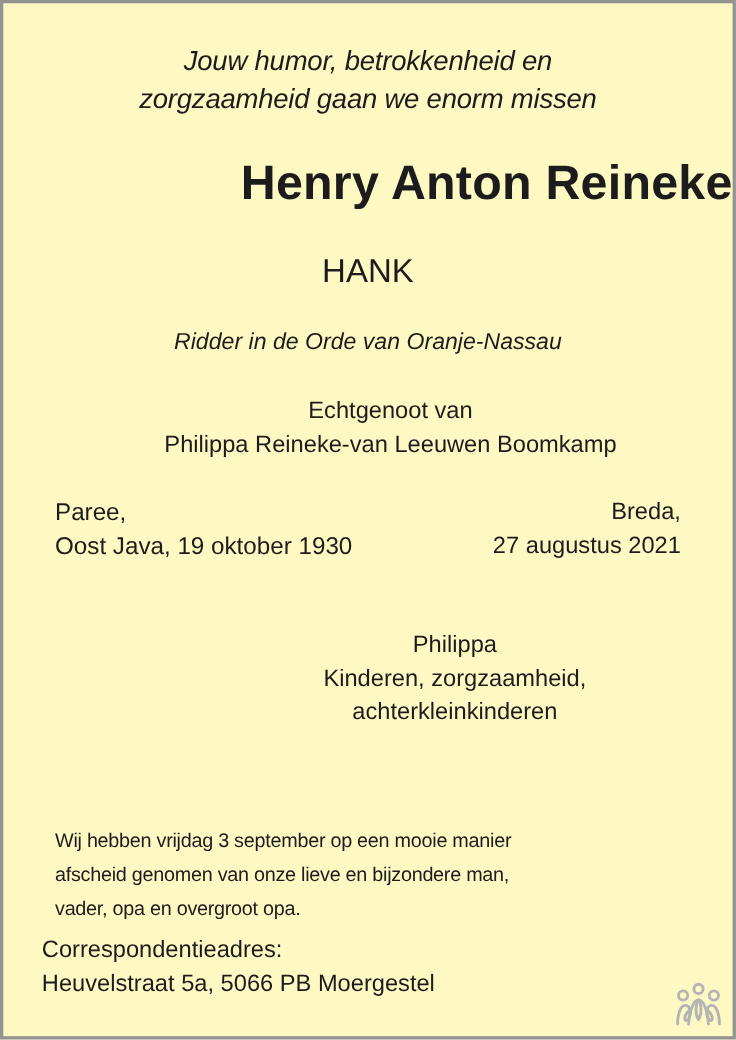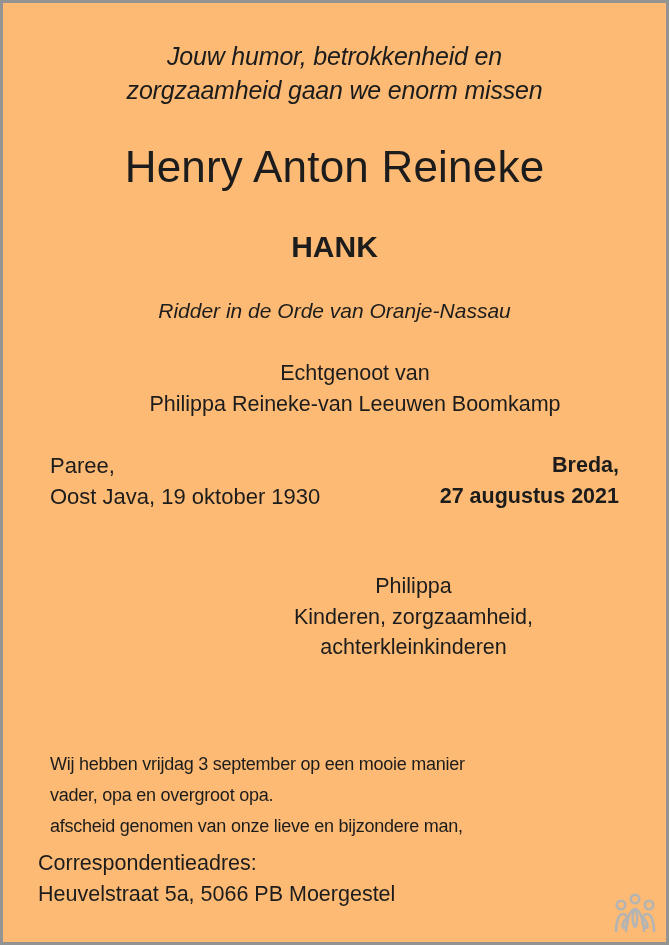--- a/index.html
+++ b/index.html
@@ -15,21 +15,21 @@
       font-family: "Liberation Sans", "DejaVu Sans", sans-serif;
       color: #1c1c1c;
     }
     .frame {
       position: absolute;
       left: 0; top: 0;
       width: 669px;
       height: 945px;
       box-sizing: border-box;
       border: 3px solid #939393;
-      background: #fdba74;
+      background: #fef9c3;
     }
     .abs { position: absolute; margin: 0; white-space: nowrap; }
     .center { left: 0; right: 0; text-align: center; }
 
     .motto {
       top: 36px;
       font-style: italic;
       font-size: 25px;
       line-height: 34px;
       letter-spacing: -0.2px;
@@ -63,21 +63,20 @@
       font-size: 22px;
       line-height: 31px;
       text-align: left;
     }
     .death {
       right: 47px;
       top: 447px;
       font-size: 21.5px;
       line-height: 31px;
       text-align: right;
-      font-weight: bold;
     }
     .survivors {
       left: 291px;
       top: 568px;
       font-size: 21.5px;
       line-height: 30.5px;
       text-align: center;
     }
     .farewell {
       left: 47px;
@@ -107,23 +106,23 @@
 </head>
 <body>
 
 <div class="frame">
 
   <p class="abs center motto">
     <span class="line">Jouw humor, betrokkenheid en</span>
     <span class="line">zorgzaamheid gaan we enorm missen</span>
   </p>
 
-  <h1 class="abs center fullname" style="font-weight:normal;">Henry Anton Reineke</h1>
+  <h1 class="abs center fullname" style="font-weight:bold;text-align:right;">Henry Anton Reineke</h1>
 
-  <h2 class="abs center nickname" style="font-weight:bold;">HANK</h2>
+  <h2 class="abs center nickname" style="font-weight:normal;">HANK</h2>
 
   <p class="abs center honor">Ridder in de Orde van Oranje-Nassau</p>
 
   <p class="abs center spouse">
     <span class="line">Echtgenoot van</span>
     <span class="line">Philippa Reineke-van Leeuwen Boomkamp</span>
   </p>
 
   <p class="abs birth">
     <span class="line">Paree,</span>
@@ -136,22 +135,22 @@
   </p>
 
   <p class="abs survivors">
     <span class="line">Philippa</span>
     <span class="line">Kinderen, zorgzaamheid,</span>
     <span class="line">achterkleinkinderen</span>
   </p>
 
   <p class="abs farewell">
     <span class="line">Wij hebben vrijdag 3 september op een mooie manier</span>
+    <span class="line">afscheid genomen van onze lieve en bijzondere man,</span>
     <span class="line">vader, opa en overgroot opa.</span>
-    <span class="line">afscheid genomen van onze lieve en bijzondere man,</span>
   </p>
 
   <p class="abs address">
     <span class="line">Correspondentieadres:</span>
     <span class="line">Heuvelstraat 5a, 5066 PB  Moergestel</span>
   </p>
 
 </div>
 
 <svg class="logo" viewBox="0 0 46 40" fill="none" stroke="#b4b4b4" stroke-width="2.6" stroke-linecap="round" stroke-linejoin="round">

